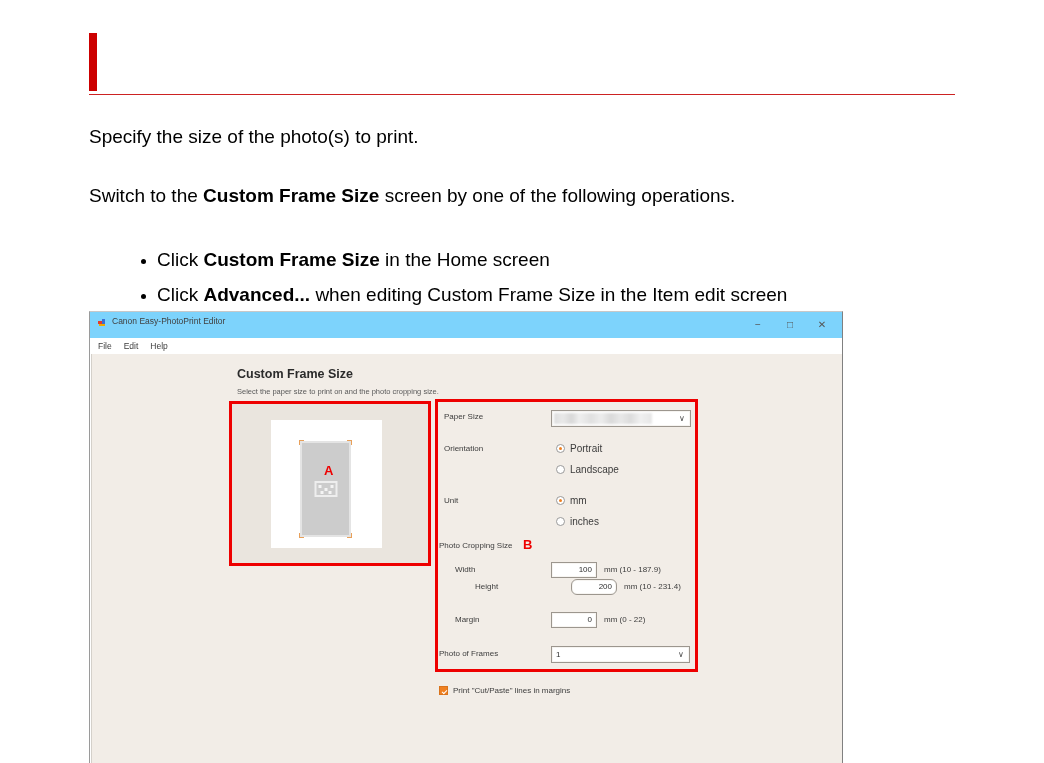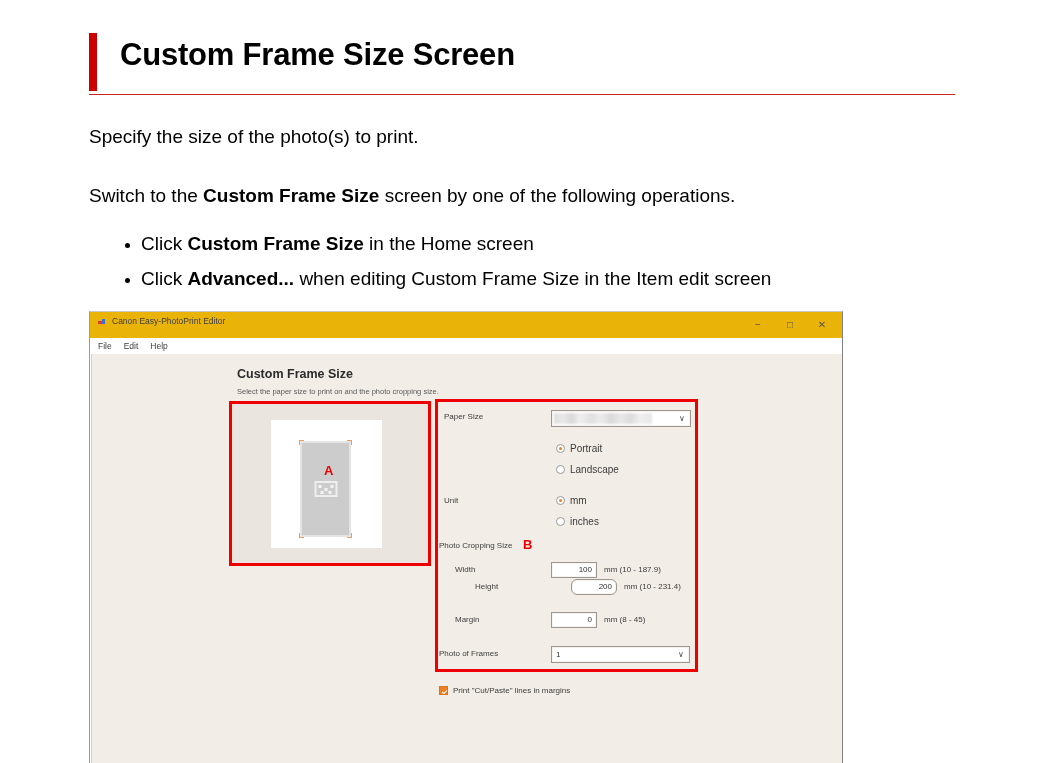--- a/index.html
+++ b/index.html
@@ -36,21 +36,21 @@
   
   .para {
     position: absolute; left: 89px;
     font-size: 19px; color: #000000; line-height: 1.2;
     white-space: nowrap;
   }
   .para.p1 { top: 126px; }
   .para.p2 { top: 185px; }
   .bullets {
     position: absolute; left: 113px; top: 232px;
-    margin: 0; padding: 0 0 0 28px;
+    margin: 16px; padding: 0 0 0 28px;
     font-size: 19px; color: #000000;
     list-style: disc;
   }
   .bullets li { margin: 0 0 11px 0; white-space: nowrap; line-height: 1.25; }
   .bullets li::marker { font-size: 16px; }
   b { font-weight: bold; }
 
   
   .app-window {
     position: absolute;
@@ -59,21 +59,21 @@
     background: #f2ede7;
     border-left: 1px solid #9a9a9a;
     border-right: 1px solid #808080;
     border-top: 1px solid #c8c8c8;
     overflow: hidden;
     font-size: 8px;
     color: #3a3a3a;
   }
   .titlebar {
     position: absolute; left: 0; top: 0; right: 0; height: 26px;
-    background: #eab308;
+    background: #7dd3fc;
   }
   .app-icon {
     position: absolute; left: 8px; top: 6px; width: 9px; height: 9px;
   }
   .app-title {
     position: absolute; left: 22px; top: 4px;
     font-size: 8.5px; color: #404040; white-space: nowrap;
   }
   .win-btns {
     position: absolute; right: 4px; top: 0; height: 26px;
@@ -252,21 +252,20 @@
     border-bottom: 1.4px solid #ffffff;
     transform: rotate(-45deg);
   }
   .check-lbl { font-size: 8px; color: #3c3c3c; white-space: nowrap; }
 </style>
 </head>
 <body>
 
 <div class="doc-head">
   <div class="doc-head-bar"></div>
-  <div class="doc-title">Custom Frame Size Screen</div>
   <div class="doc-head-rule"></div>
 </div>
 
 <div class="para p1">Specify the size of the photo(s) to print.</div>
 
 <div class="para p2">
   <span>Switch to the </span><b>Custom Frame Size</b><span> screen by one of the following operations.</span>
 </div>
 
 <ul class="bullets">
@@ -329,20 +328,23 @@
     <div class="form-pane">
 
       <div class="row" style="top:8px;">
         <div class="lbl">Paper Size</div>
         <div class="combo" style="left:113px; top:0; width:140px;">
           <div class="redacted"></div>
           <div class="chev">∨</div>
         </div>
       </div>
 
+      <div class="row" style="top:40px;">
+        <div class="lbl">Orientation</div>
+      </div>
       <div class="radio-row" style="left:118px; top:41px;">
         <span class="radio on"></span>
         <span class="radio-lbl">Portrait</span>
       </div>
       <div class="radio-row" style="left:118px; top:62px;text-align:center;">
         <span class="radio"></span>
         <span class="radio-lbl">Landscape</span>
       </div>
 
       <div class="row" style="top:92px;">
@@ -367,21 +369,21 @@
 
       <div class="row" style="top:178px;margin-left:20px;">
         <div class="lbl indent">Height</div>
         <div class="numfield" style="left:113px; top:-1px;border-radius:6px;">200</div>
         <div class="unit-note" style="left:166px; top:2px;">mm (10 - 231.4)</div>
       </div>
 
       <div class="row" style="top:211px;">
         <div class="lbl indent">Margin</div>
         <div class="numfield" style="left:113px; top:-1px;">0</div>
-        <div class="unit-note" style="left:166px; top:2px;">mm (8 - 45)</div>
+        <div class="unit-note" style="left:166px; top:2px;">mm (0 - 22)</div>
       </div>
 
       <div class="row" style="top:245px;">
         <div class="lbl" style="left:1px;">Photo of Frames</div>
         <div class="combo" style="left:113px; top:-1px; width:139px;">
           <div class="cval">1</div>
           <div class="chev">∨</div>
         </div>
       </div>
 

